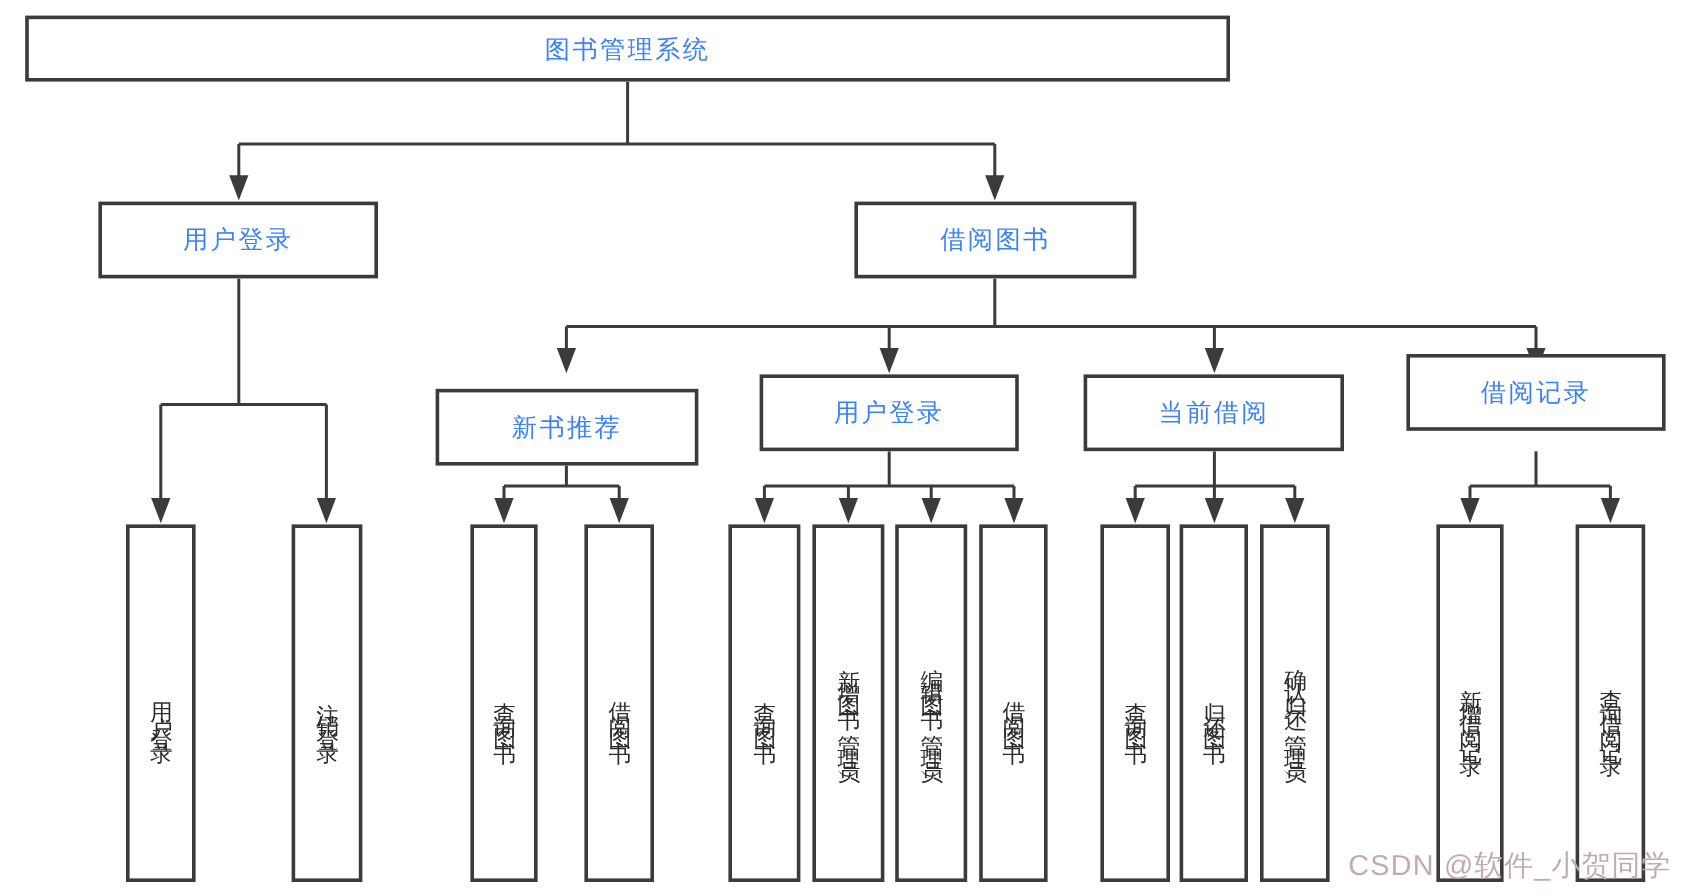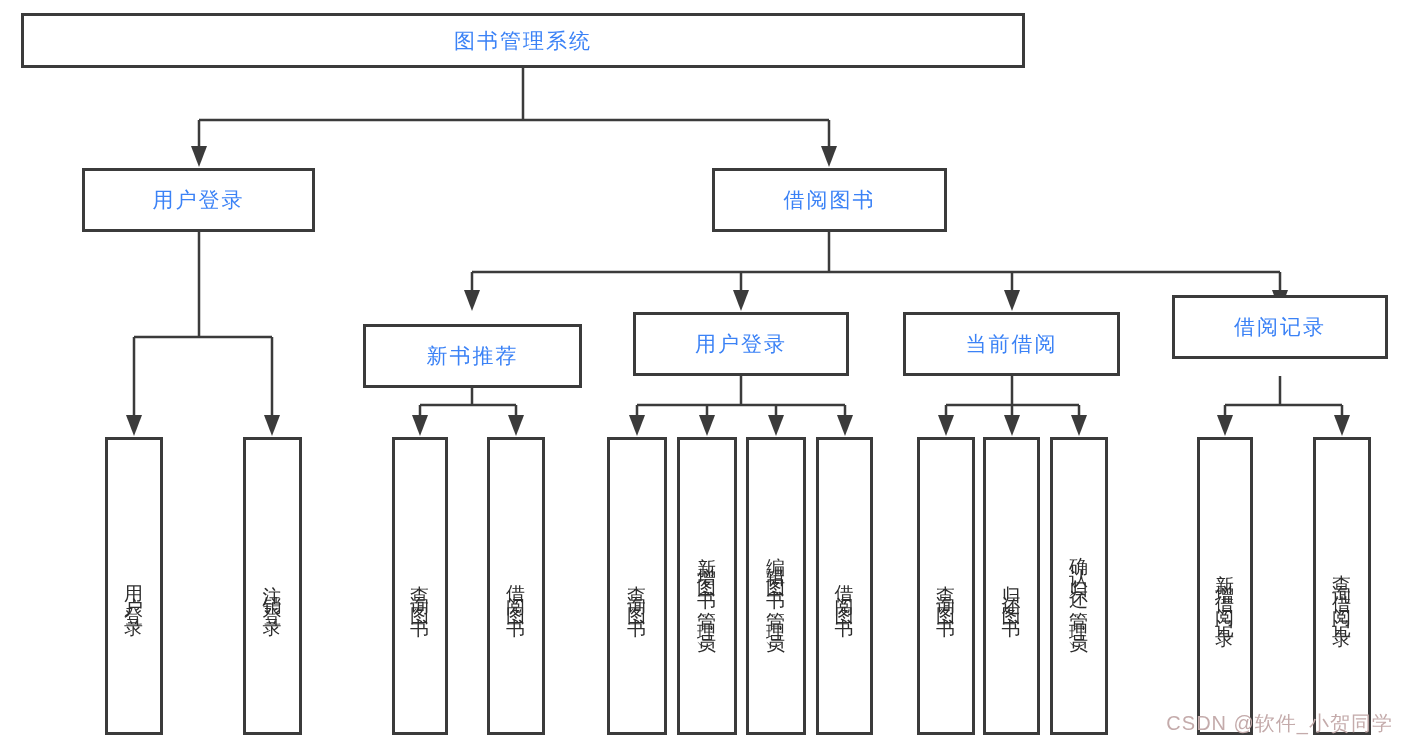--- a/index.html
+++ b/index.html
@@ -36,21 +36,21 @@
     color:#2c2c2c;
     letter-spacing:11px;
     margin-bottom:-11px;
     line-height:1;
     white-space:nowrap;
   }
   .watermark {
     position:absolute;
     right:12px;
     bottom:10px;
-    font-size:20px;
+    font-size:24px;
     color:#c4abab;
     letter-spacing:1px;
     white-space:nowrap;
   }
 </style>
 </head>
 <body>
 
 <div class="canvas">
 

